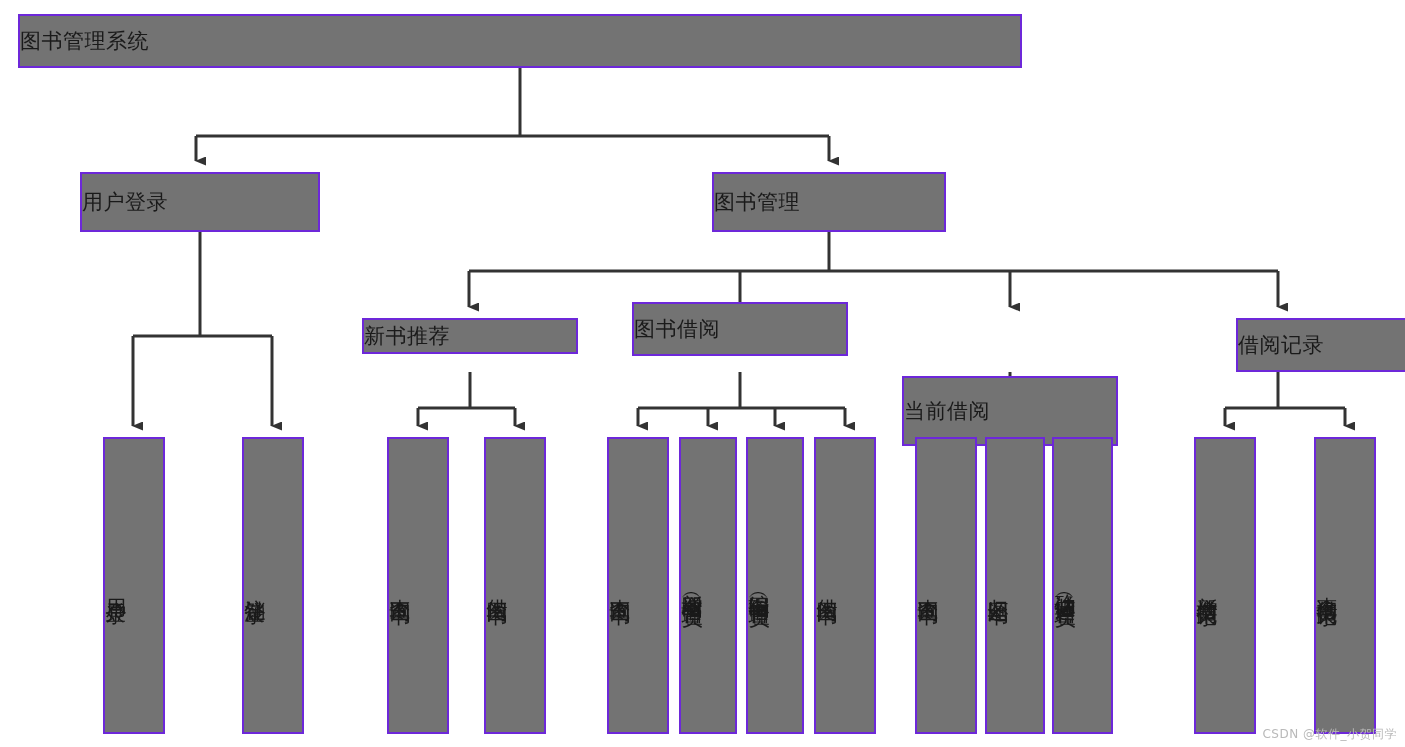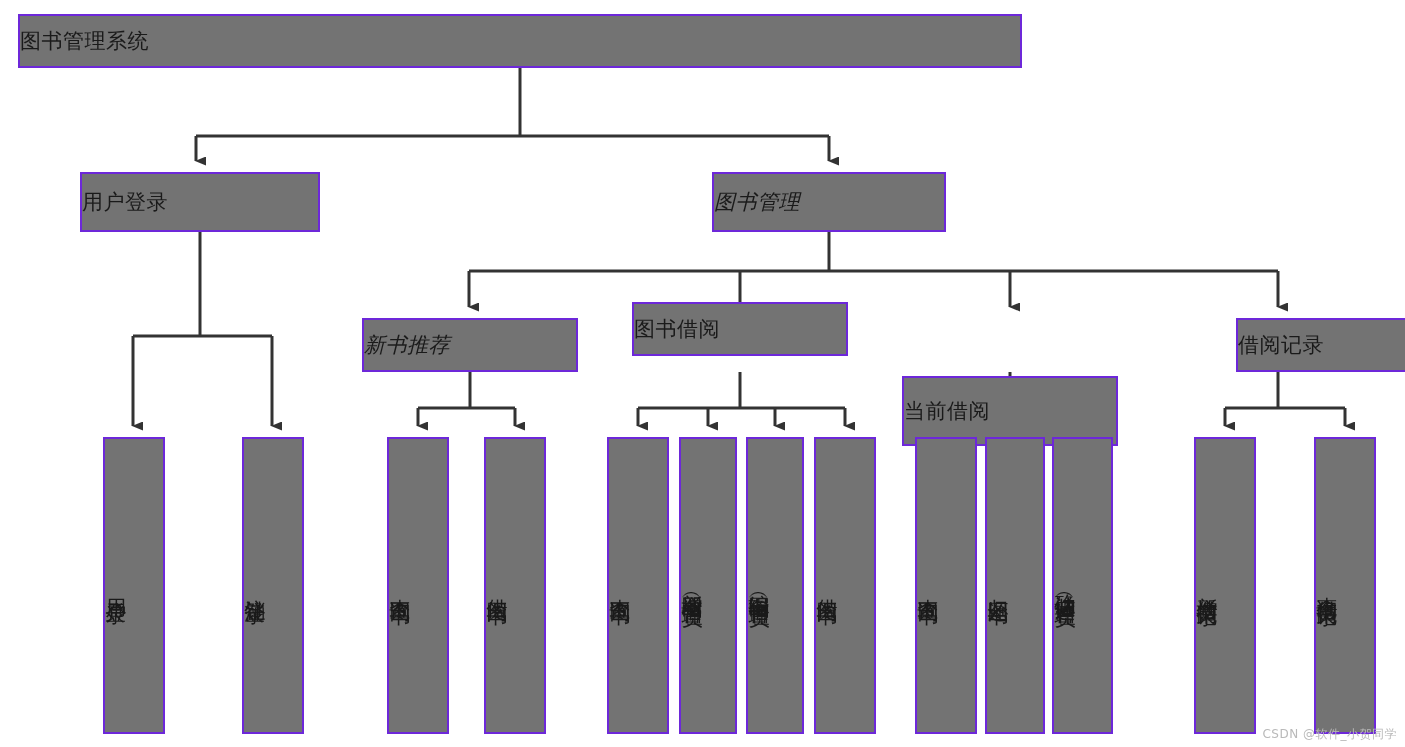--- a/index.html
+++ b/index.html
@@ -111,26 +111,26 @@
   </svg>
 
   <div class="node-box" id="node-root" style="left: 18px; top: 14px; width: 1004px; height: 54px;">
     <span class="node-label">图书管理系统</span>
   </div>
 
   <div id="level1-layer">
       <div class="node-box" style="left: 80px; top: 172px; width: 240px; height: 60px;">
         <span class="node-label">用户登录</span>
       </div>
-      <div class="node-box" style="left: 712px; top: 172px; width: 234px; height: 60px; font-style: italic;">
+      <div class="node-box" style="left: 712px; top: 172px; width: 234px; height: 60px;">
         <span class="node-label">图书管理</span>
       </div>
     </div>
   <div id="level2-layer">
-      <div class="node-box" style="left: 362px; top: 318px; width: 216px; height: 54px; font-style: italic;">
+      <div class="node-box" style="left: 362px; top: 318px; width: 216px; height: 36px;">
         <span class="node-label">新书推荐</span>
       </div>
       <div class="node-box" style="left: 632px; top: 302px; width: 216px; height: 54px;">
         <span class="node-label">图书借阅</span>
       </div>
       <div class="node-box" style="left: 902px; top: 334px; width: 216px; height: 70px; margin-top: 42px;">
         <span class="node-label">当前借阅</span>
       </div>
       <div class="node-box" style="left: 1236px; top: 318px; width: 216px; height: 54px;">
         <span class="node-label">借阅记录</span>

